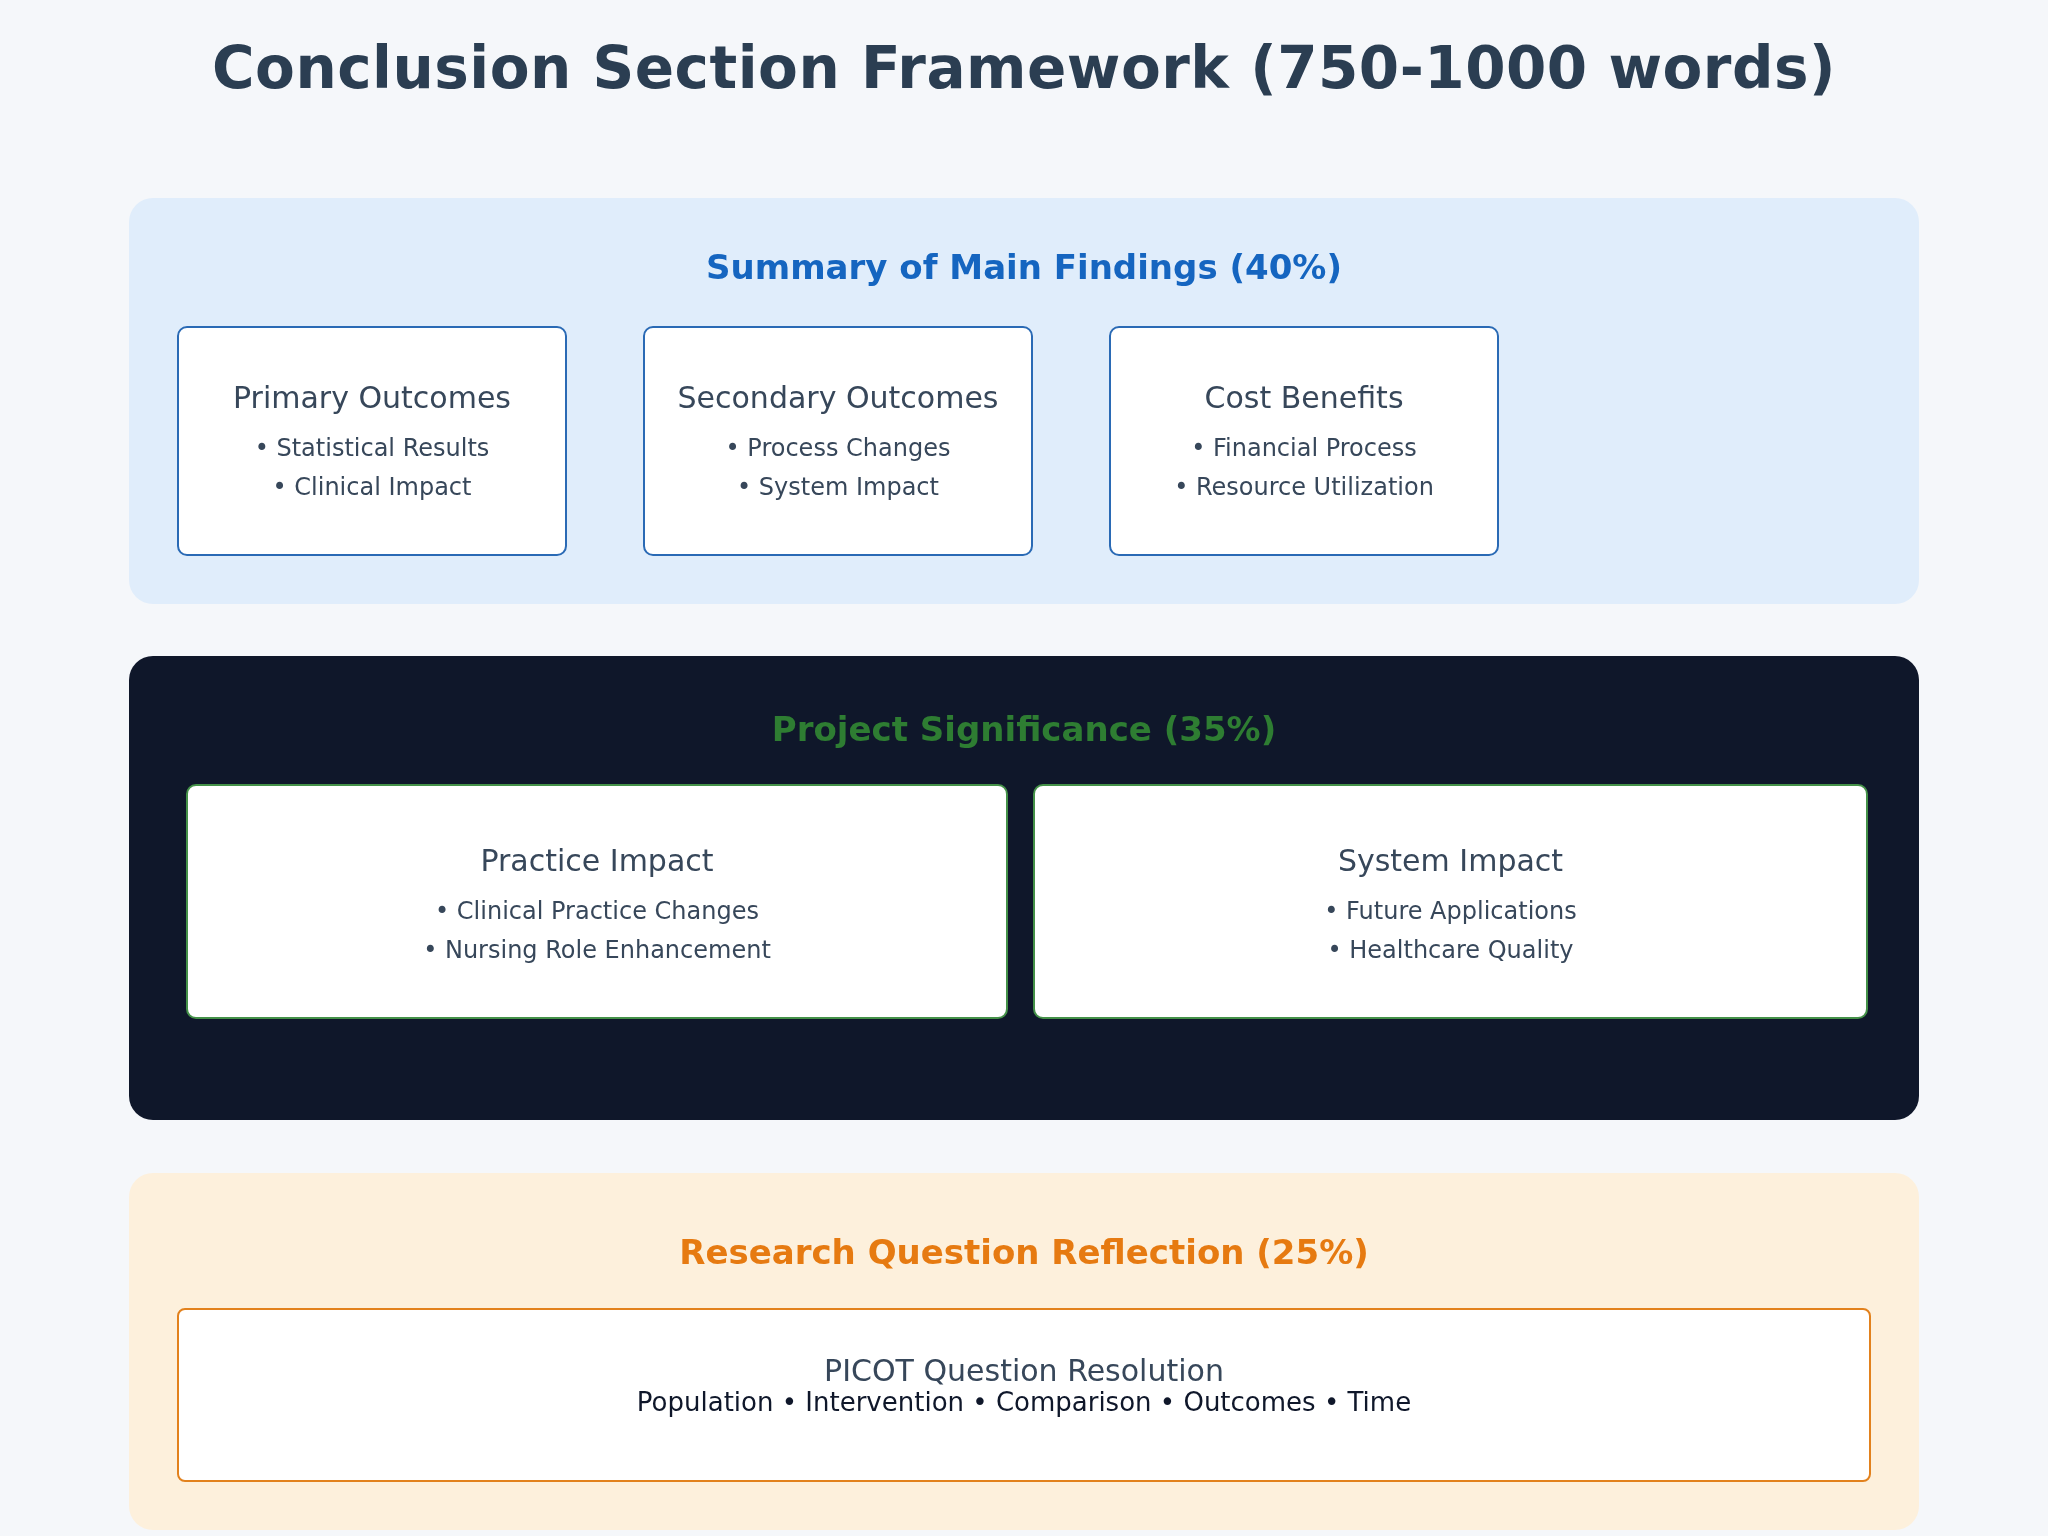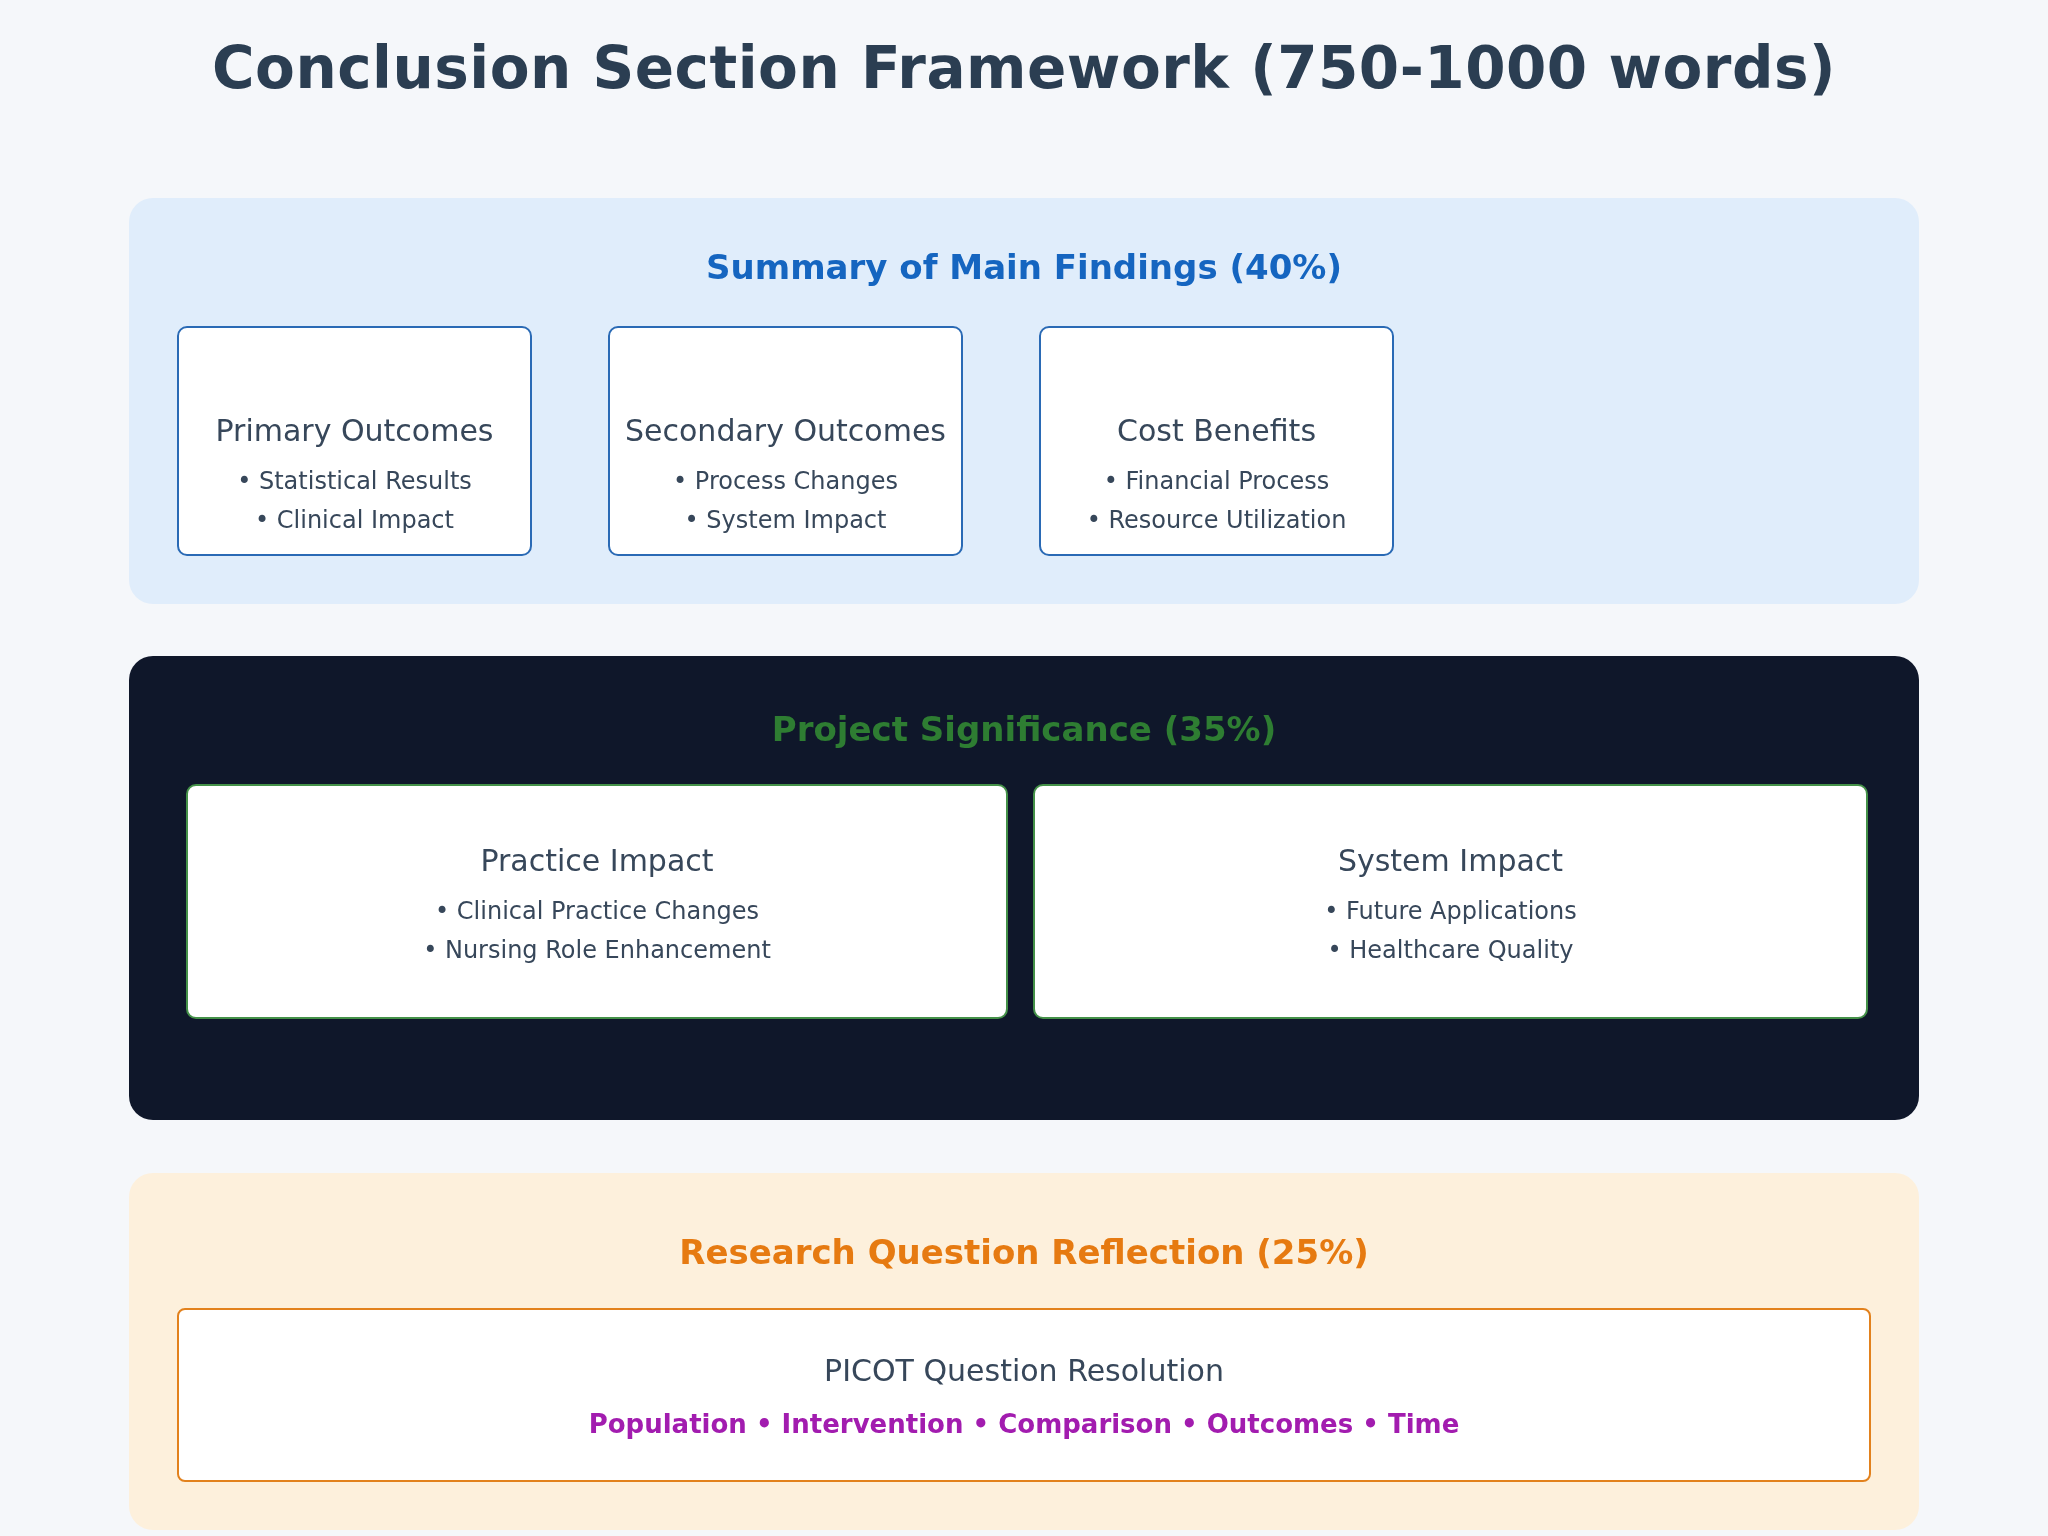--- a/index.html
+++ b/index.html
@@ -42,23 +42,23 @@
   .cards { display: flex; }
   .band-blue  .cards { margin-top: 42px; gap: 76px; }
   .band-green .cards { margin-top: 38px; gap: 25px; padding-left: 9px; }
 
   .card {
     background: #ffffff;
     border-radius: 10px;
     text-align: center;
   }
   .band-blue .card {
-    width: 355px; height: 230px;
+    width: 390px; height: 230px;
     border: 2.5px solid #2a6ab5;
-    padding-top: 88px;
+    padding-top: 55px;
   }
   .band-green .card {
     height: 235px;
     border: 2.5px solid #449148;
     padding-top: 60px;
   }
   .band-green .card.card-practice { width: 822px; }
   .band-green .card.card-system   { width: 835px; }
 
   .card-title {
@@ -77,25 +77,23 @@
     margin-top: 39px;
     width: 1694px;
     height: 174px;
     background: #ffffff;
     border: 2.5px solid #e2811d;
     border-radius: 8px;
     text-align: center;
     padding-top: 46px;
   }
   .card-subtitle {
-    margin-top: 22px;
     font-size: 26px;
     line-height: 32px;
-    color: #a21caf;
-    font-weight: bold;
+    color: #0f172a;
   }
 </style>
 </head>
 <body>
 
 <div class="page">
 
   <h1 class="page-title">Conclusion Section Framework (750-1000 words)</h1>
 
   <section class="band band-blue">

